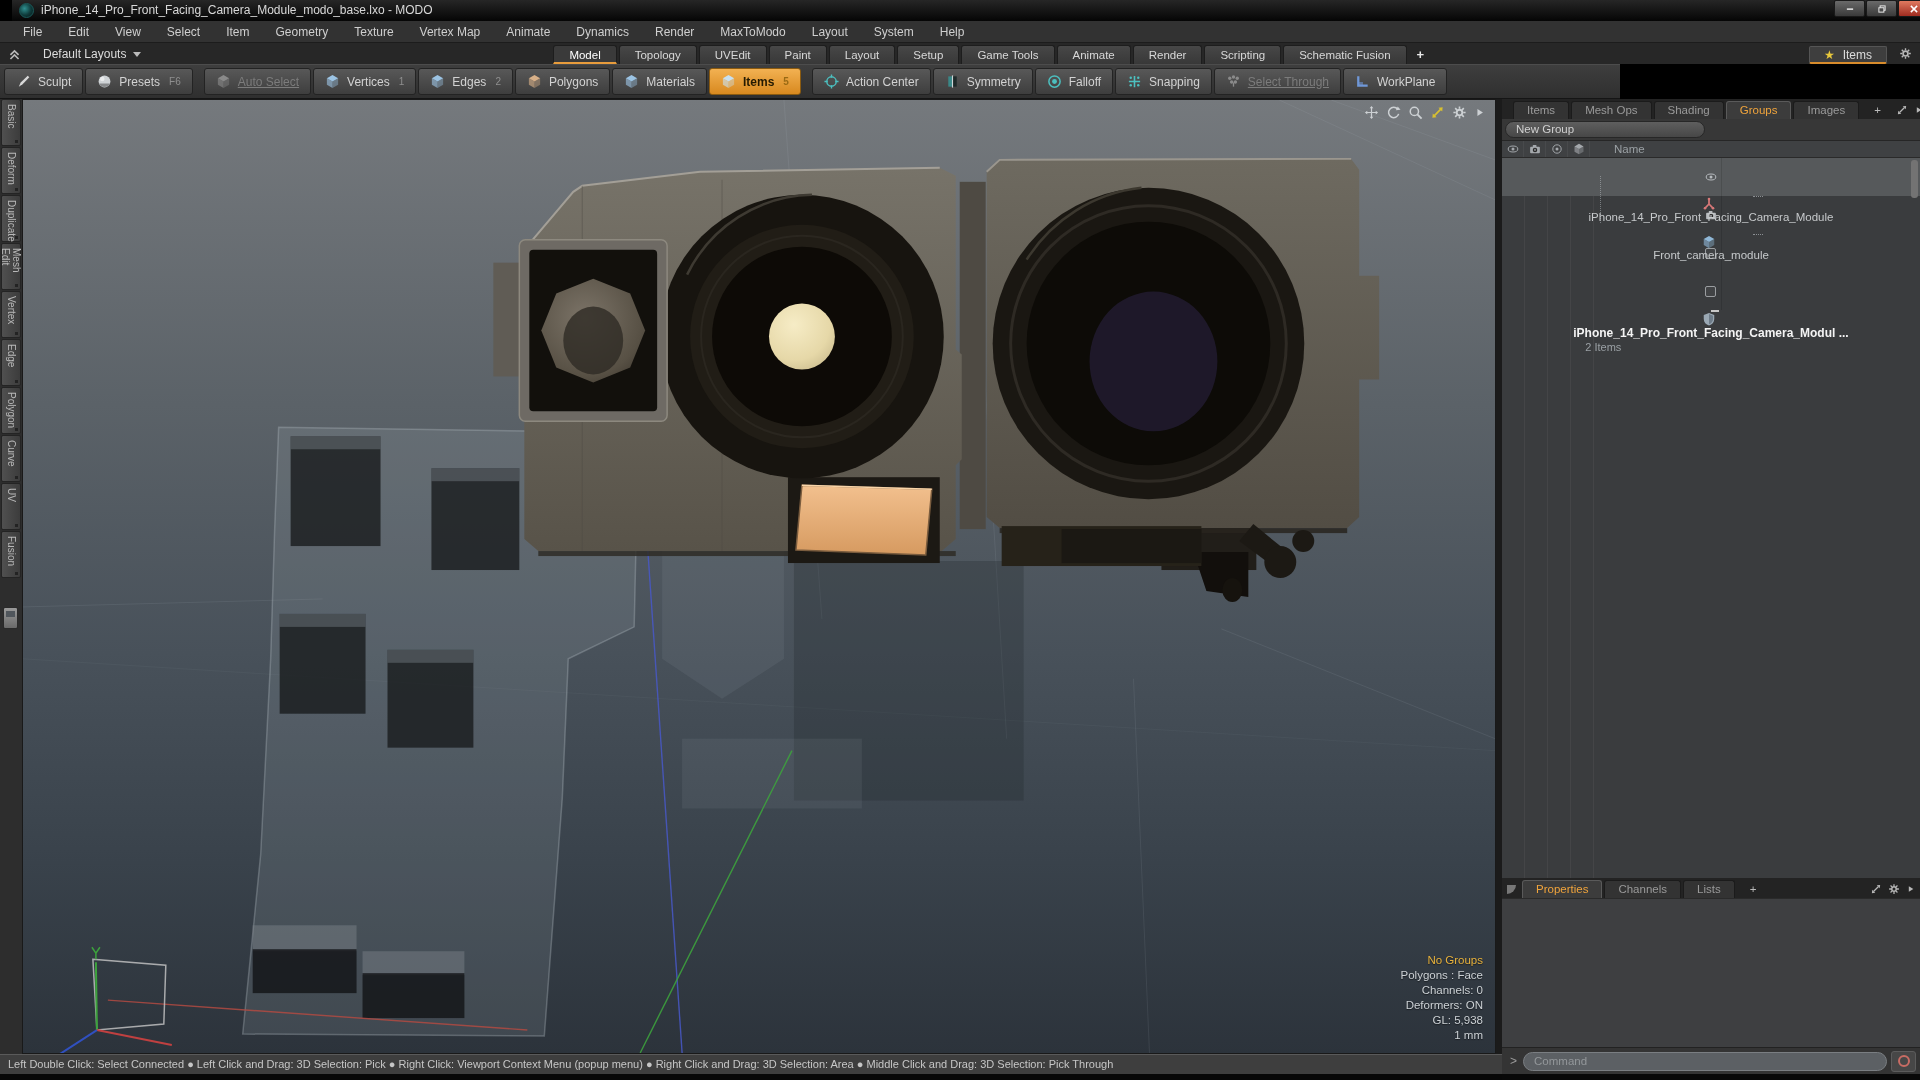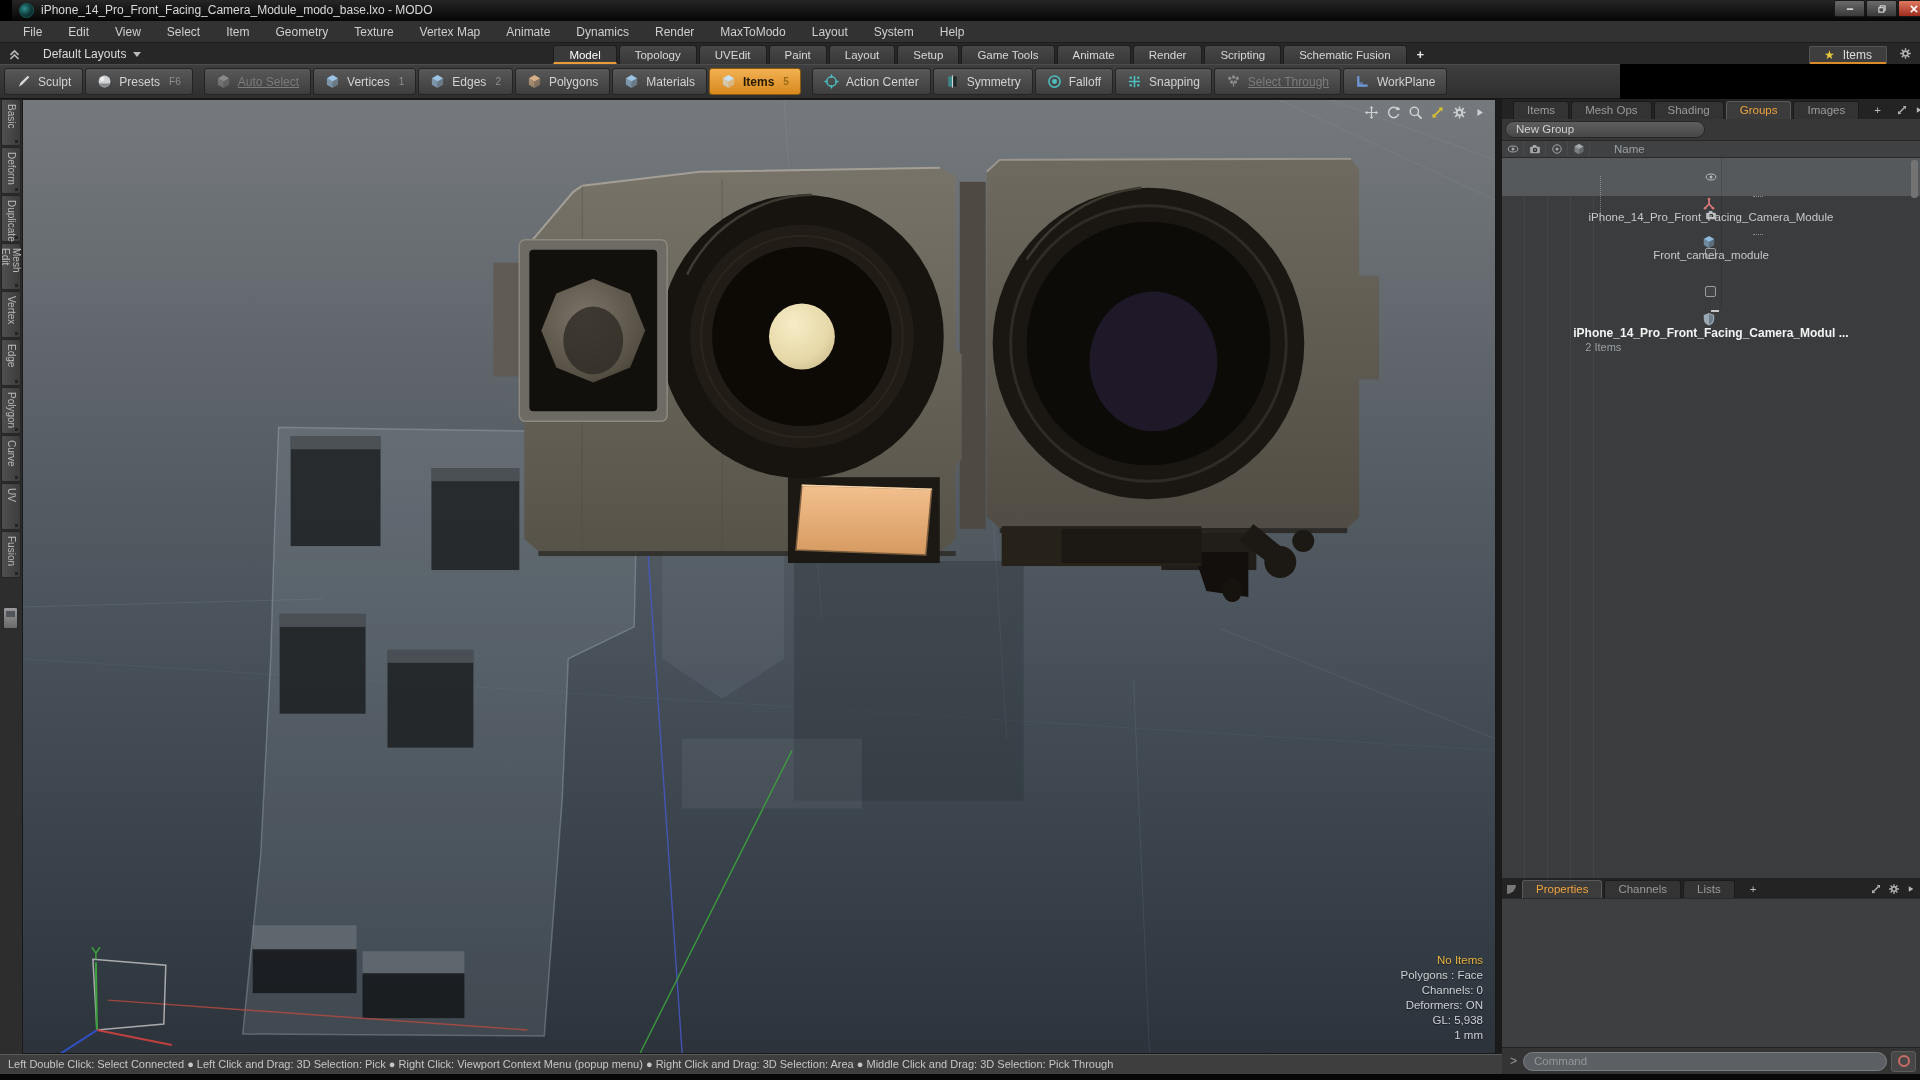--- a/index.html
+++ b/index.html
@@ -586,21 +586,21 @@
         <use href="#sym-maximize"></use>
       </svg>
     <svg style="color:#cdd1d4">
         <use href="#sym-gear"></use>
       </svg>
     <svg style="color:#cdd1d4;width:11px">
         <use href="#sym-play"></use>
       </svg>
   </div>
   <div id="vp-status">
-    <div class="hl">No Items</div>
+    <div class="hl">No Groups</div>
     <div>Polygons : Face</div>
     <div>Channels: 0</div>
     <div>Deformers: ON</div>
     <div>GL: 5,938</div>
     <div>1 mm</div>
   </div>
 </div>
 
 <div id="right-divider"></div>
 <div id="right-panel">

